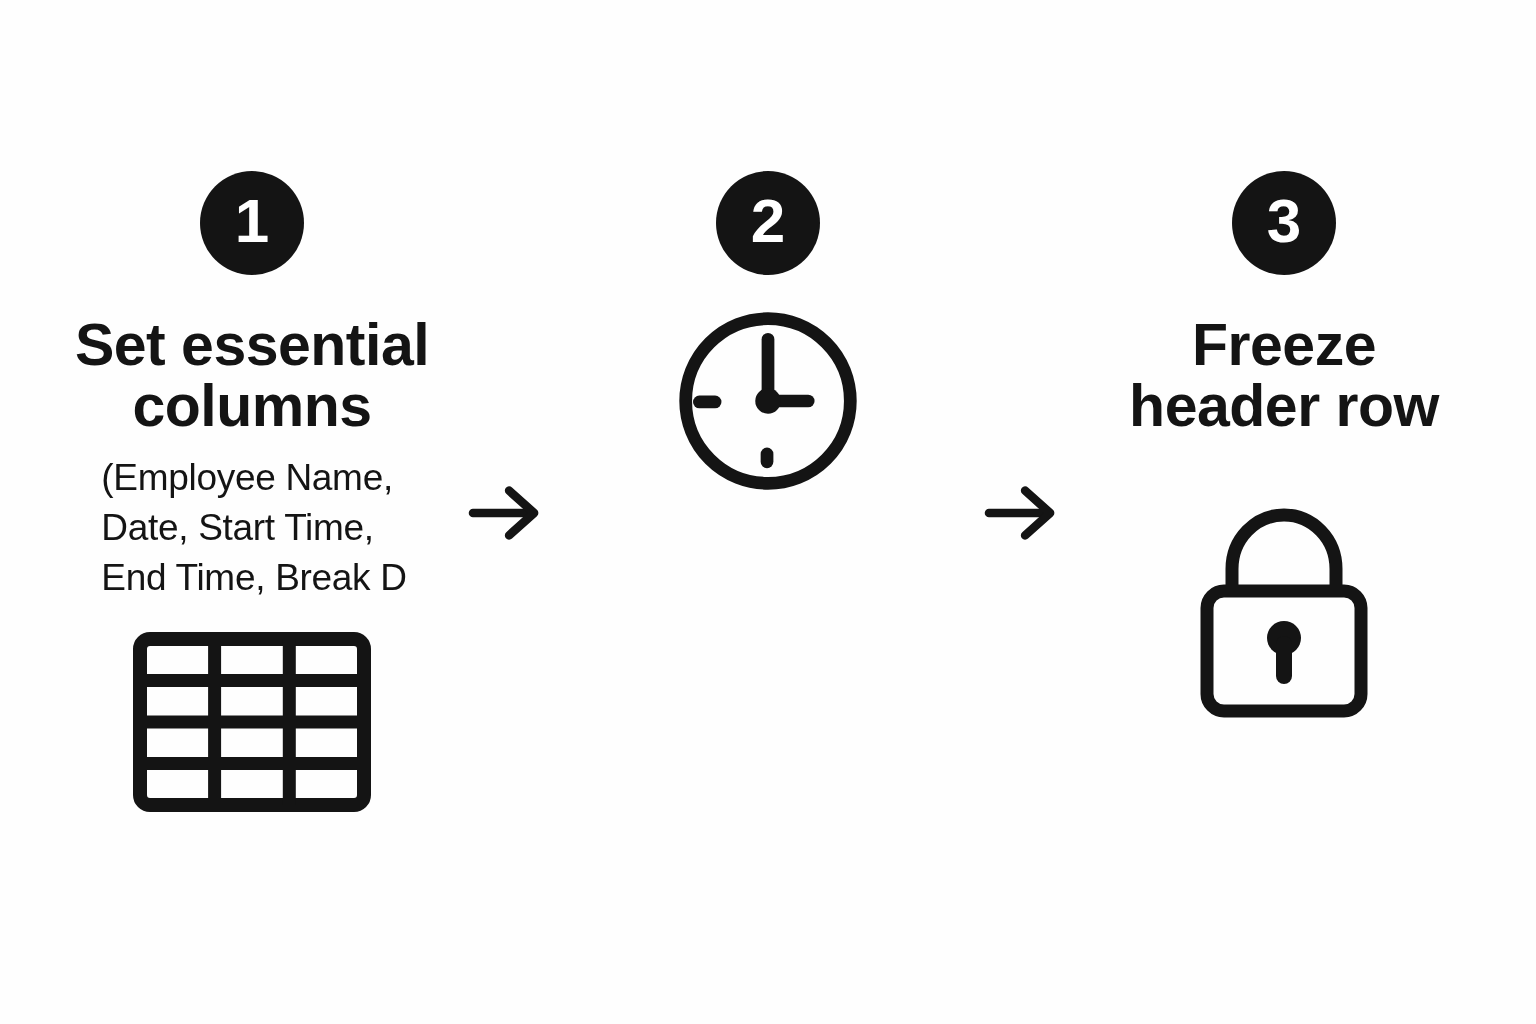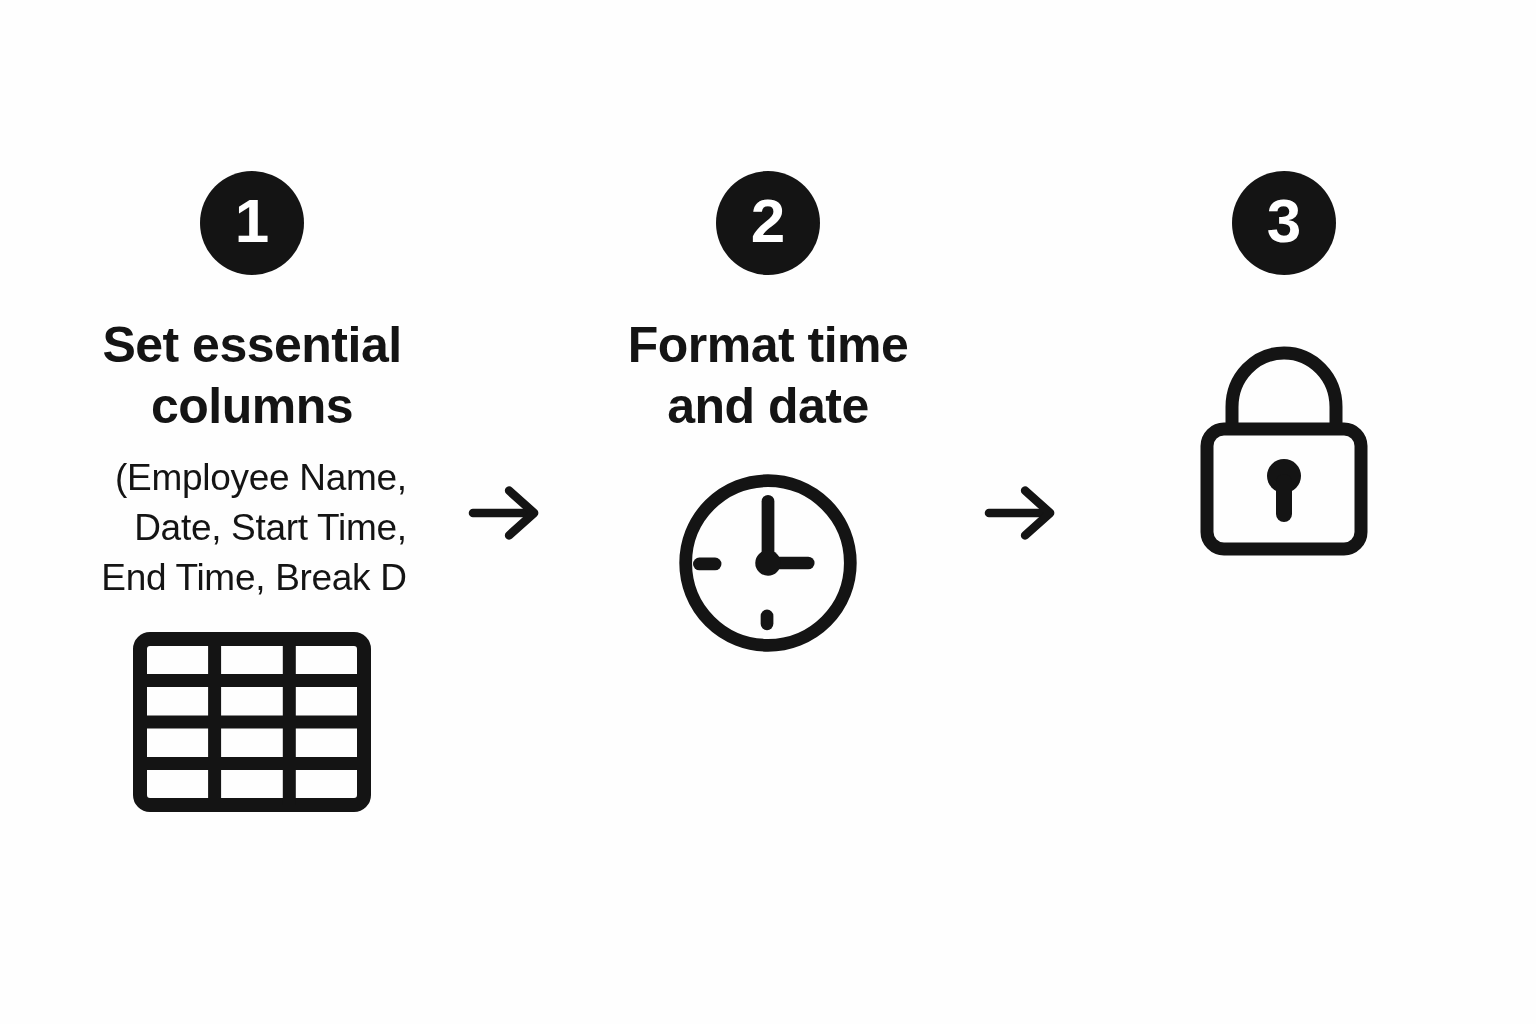--- a/index.html
+++ b/index.html
@@ -47,34 +47,34 @@
     align-items: center;
     justify-content: center;
     font-size: 62px;
     font-weight: 700;
     line-height: 1;
     padding-bottom: 4px;
     box-sizing: border-box;
   }
   .step-title {
     margin: 40px 0 0 0;
-    font-size: 50px;
+    font-size: 59px;
     line-height: 61px;
     font-weight: 700;
     letter-spacing: -0.5px;
     text-align: center;
     white-space: pre-line;
   }
   .step-subtitle {
     margin: 16px 0 0 4px;
     font-size: 37px;
     line-height: 50px;
     font-weight: 400;
     letter-spacing: -0.3px;
-    text-align: right;
+    text-align: left;
     white-space: pre-line;
   }
   .icon-wrap {
     display: flex;
     align-items: flex-start;
     justify-content: center;
   }
   .icon-table { margin-top: 28px; }
   .icon-clock { margin-top: 28px; }
   .icon-lock  { margin-top: 46px; }
@@ -110,22 +110,20 @@
     <svg width="100" height="70" viewBox="0 0 100 70" fill="none" stroke="#141414" stroke-width="10" stroke-linecap="round" stroke-linejoin="round">
       <line x1="7" y1="35" x2="72" y2="35"></line>
       <polyline points="49,9 78,35 49,61"></polyline>
     </svg>
   </div>
 
   <div class="step">
     <div class="badge">
       <span>2</span>
     </div>
-    <h2 class="step-title">Format time
-and date</h2>
     <div class="icon-wrap icon-clock">
       <svg width="196" height="196" viewBox="0 0 200 200" fill="none" stroke="#141414" stroke-width="13" stroke-linecap="round">
         <circle cx="100" cy="100" r="84"></circle>
         <line x1="100" y1="37" x2="100" y2="100"></line>
         <line x1="100" y1="100" x2="141" y2="100"></line>
         <circle cx="100" cy="100" r="13" fill="#141414" stroke="none"></circle>
         <line x1="30" y1="101" x2="46" y2="101"></line>
         <line x1="99" y1="154" x2="99" y2="162"></line>
       </svg>
     </div>
@@ -135,20 +133,22 @@
     <svg width="100" height="70" viewBox="0 0 100 70" fill="none" stroke="#141414" stroke-width="10" stroke-linecap="round" stroke-linejoin="round">
       <line x1="7" y1="35" x2="72" y2="35"></line>
       <polyline points="49,9 78,35 49,61"></polyline>
     </svg>
   </div>
 
   <div class="step">
     <div class="badge">
       <span>3</span>
     </div>
+    <h2 class="step-title">Freeze
+header row</h2>
     <p class="step-subtitle"></p>
     <div class="icon-wrap icon-lock">
       <svg width="172" height="220" viewBox="0 0 172 220" fill="none" stroke="#141414" stroke-width="13">
         <path d="M 34 96 L 34 70 A 52 54 0 0 1 138 70 L 138 96"></path>
         <rect x="9" y="92" width="154" height="120" rx="17"></rect>
         <circle cx="86" cy="139" r="17" fill="#141414" stroke="none"></circle>
         <line x1="86" y1="145" x2="86" y2="177" stroke-width="16" stroke-linecap="round"></line>
       </svg>
     </div>
   </div>

